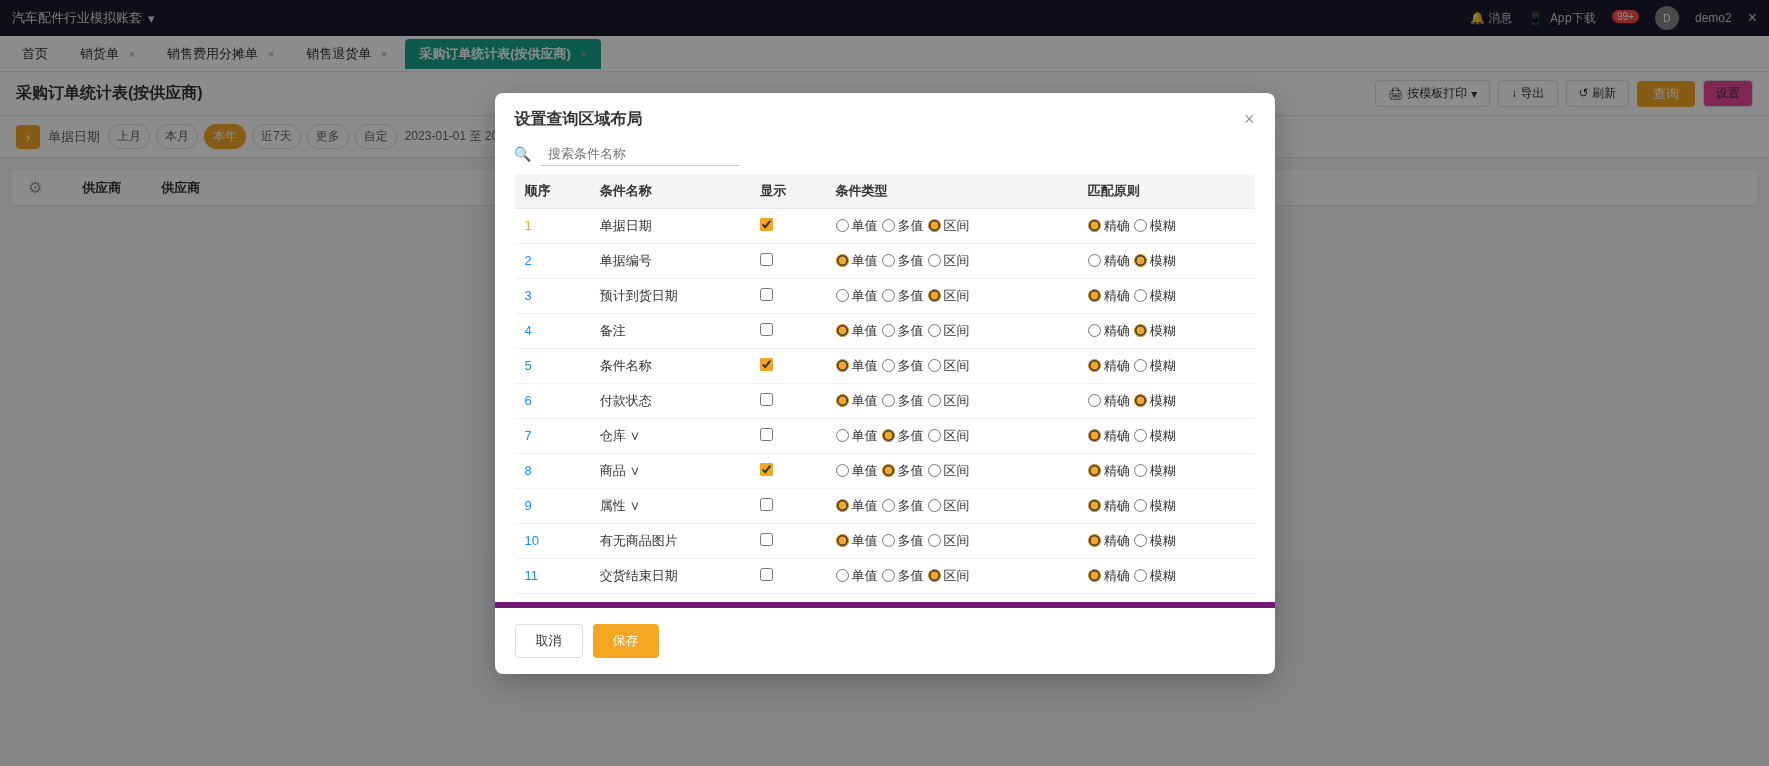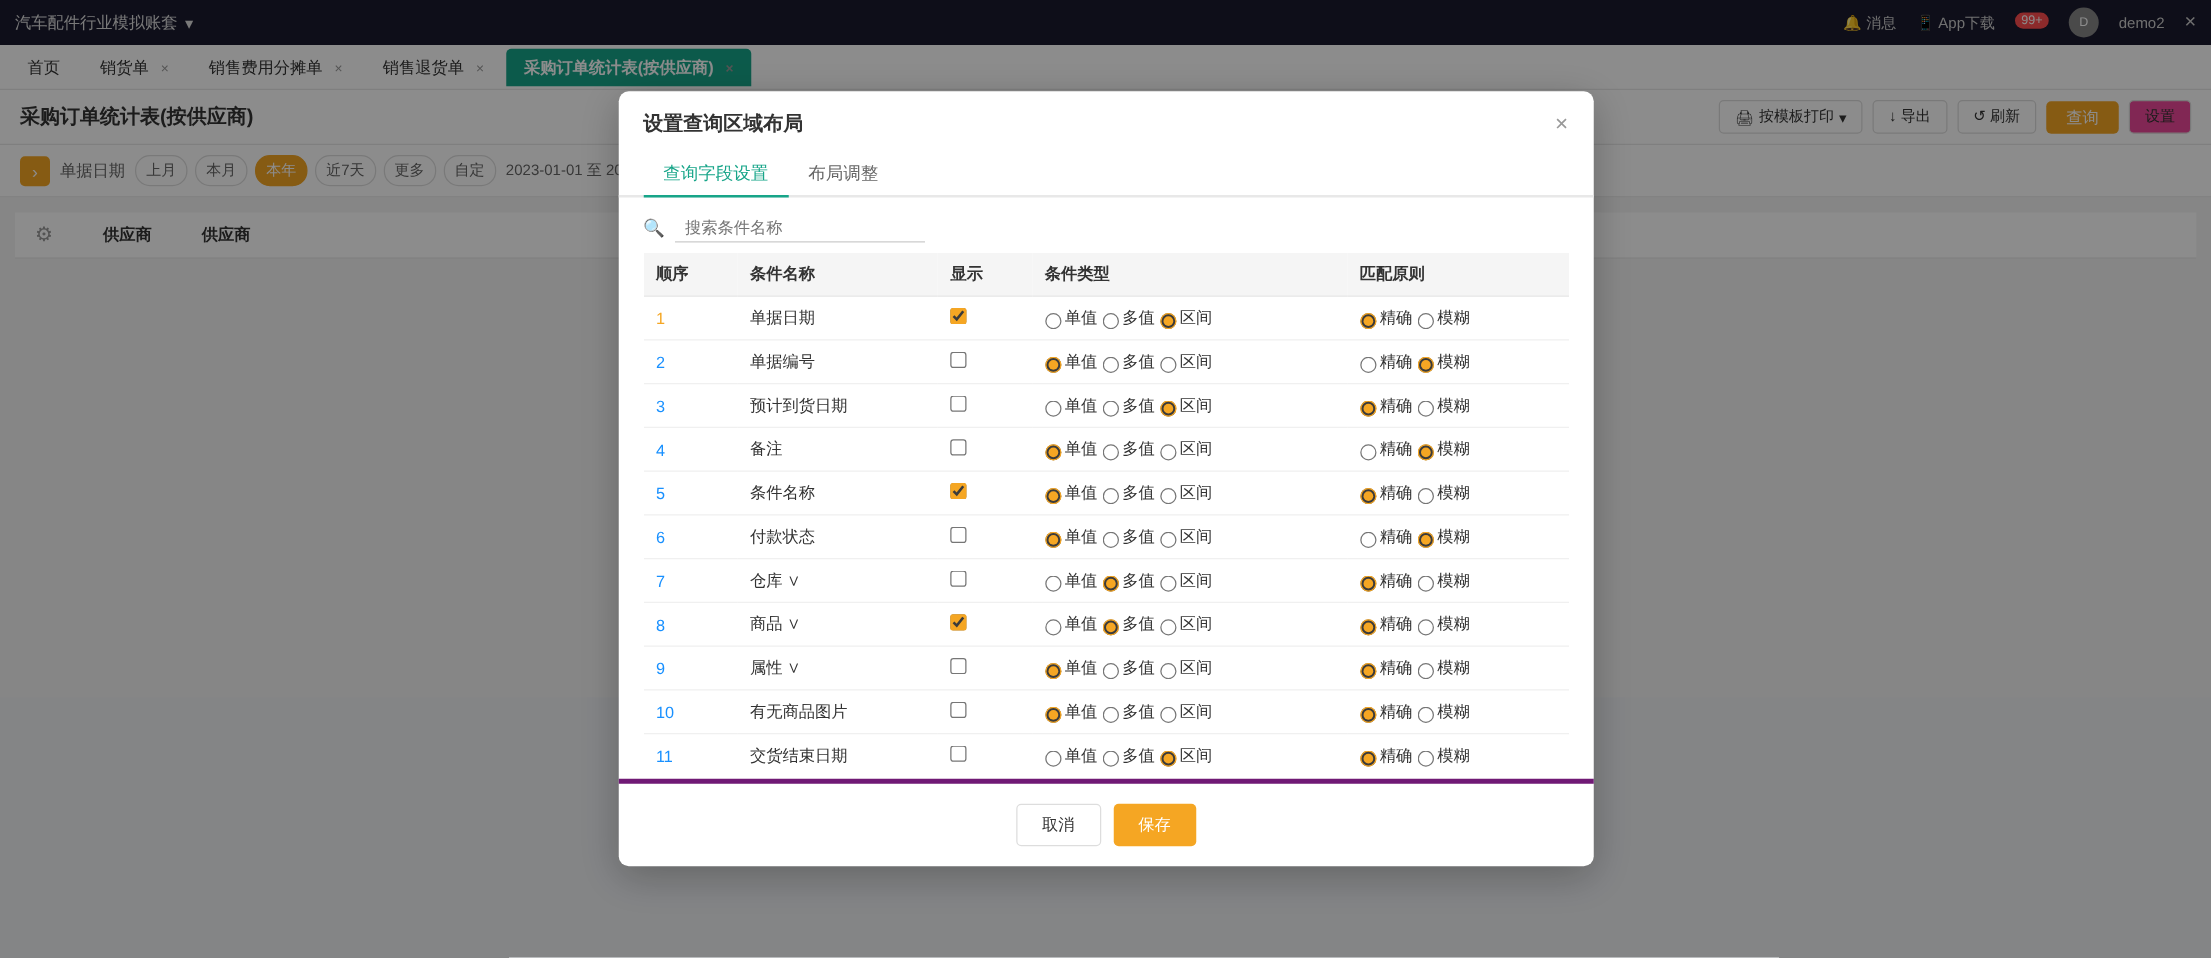--- a/index.html
+++ b/index.html
@@ -184,33 +184,33 @@
       color: #333;
       vertical-align: middle;
     }
 
     
     .order-num { color: #1890ff; font-weight: 500; }
     .order-num.orange { color: #f5a623; }
 
     
     .radio-group { display: flex; align-items: center; gap: 4px; }
-    .radio-item { display: flex; align-items: flex-end; gap: 3px; cursor: pointer; }
+    .radio-item { display: flex; align-items: center; gap: 3px; cursor: pointer; }
     .radio-item input[type=radio] { accent-color: #f5a623; cursor: pointer; }
 
     
     .cb { accent-color: #f5a623; cursor: pointer; }
 
     
     .modal-footer {
       padding: 16px 20px;
       display: flex;
-      justify-content: center;
+      justify-content: flex-start;
       gap: 10px;
-      border-top: 4px solid #701a75;
+      border-top: 6px solid #701a75;
       margin-top: 8px;
     }
     .btn-cancel { padding: 7px 20px; border: 1px solid #ddd; border-radius: 4px; cursor: pointer; background: #fff; font-size: 13px; color: #333; }
     .btn-save { padding: 7px 20px; border: none; border-radius: 4px; cursor: pointer; background: #f5a623; color: #fff; font-size: 13px; }
 
     
     .gear-area {
       padding: 8px 16px;
       background: #fff;
       border-bottom: 1px solid #e8e8e8;
@@ -226,21 +226,21 @@
 
 <div class="top-bar">
   <div class="top-bar-left">
     <span>汽车配件行业模拟账套</span>
     <span style="cursor:pointer;">▾</span>
   </div>
   <div class="top-bar-right">
     <span style="cursor:pointer;">
       🔔 <span>消息</span>
     </span>
-    <span style="cursor:pointer;">
+    <span style="cursor:pointer;font-family:Liberation Mono, monospace;">
       📱 <span>App下载</span>
     </span>
     <span class="badge">99+</span>
     <span class="avatar">D</span>
     <span>demo2</span>
     <span class="top-bar-close">×</span>
   </div>
 </div>
 
 <div class="tab-bar">
@@ -291,24 +291,20 @@
 </div>
 
 <div class="overlay">
   <div class="modal">
 
     <div class="modal-header">
       <span class="modal-title">设置查询区域布局</span>
       <button class="modal-close">×</button>
     </div>
 
-    <div class="modal-tabs">
-      <div class="modal-tab active">查询字段设置</div>
-      <div class="modal-tab">布局调整</div>
-    </div>
 
     <div class="modal-search">
       <span class="search-icon">🔍</span>
       <input class="search-input" type="text" placeholder="搜索条件名称" style="">
     </div>
 
     <div class="modal-table">
       <table>
         <thead>
           <tr>

